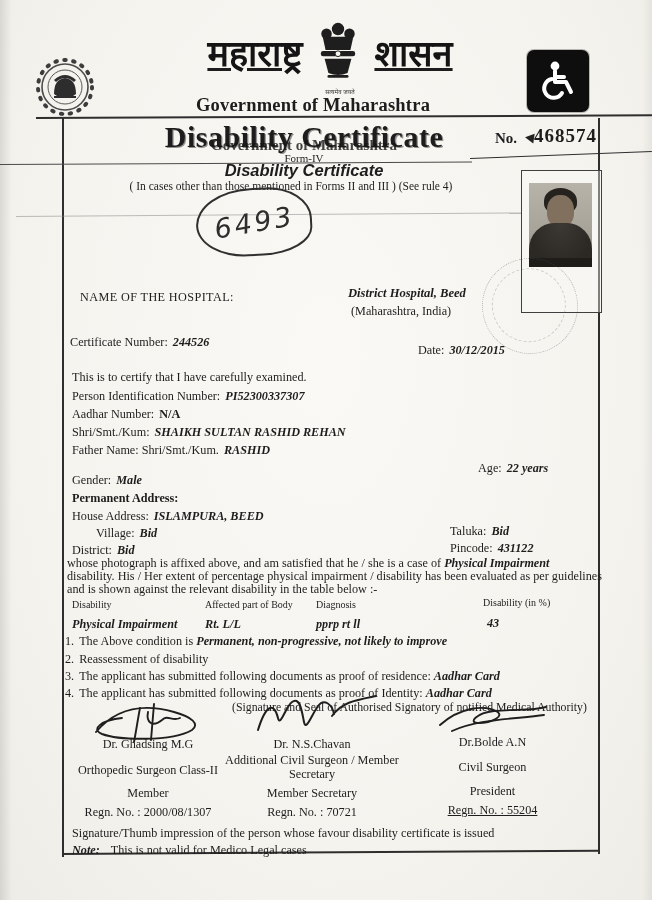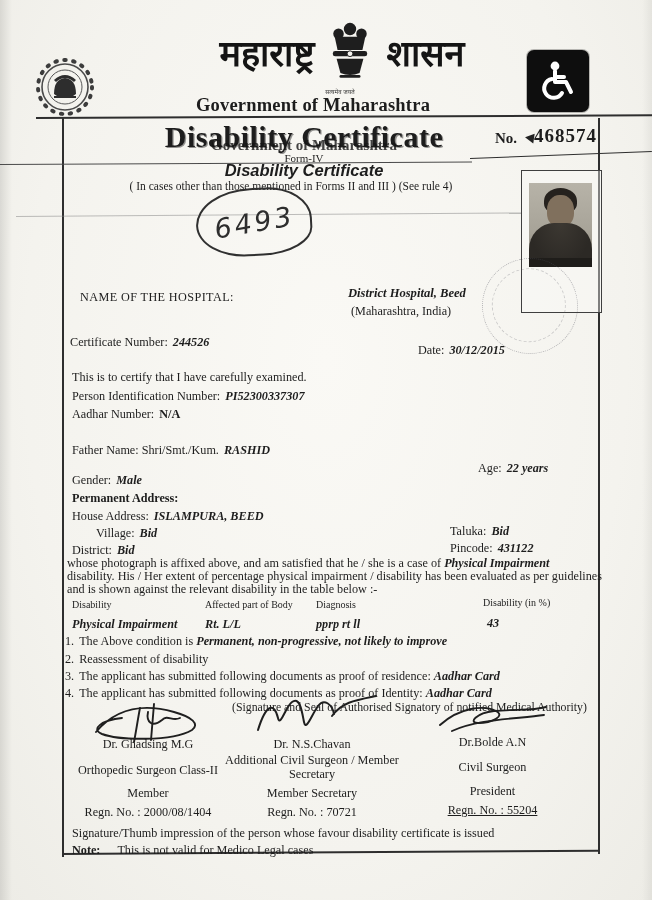--- a/index.html
+++ b/index.html
@@ -13,21 +13,21 @@
     color:#1d1d1d;
   }
   .abs{position:absolute;}
   .b{font-weight:bold;}
   .bi{font-weight:bold;font-style:italic;}
   .line{font-size:12.2px;white-space:nowrap;}
   .lbl{margin-right:5px;}
   .hline{position:absolute;background:#2e2e2e;height:1.5px;transform-origin:left center;}
   .vline{position:absolute;background:#2e2e2e;width:1.5px;}
   
-  .header-row{left:156px;top:20px;width:372px;display:flex;justify-content:center;align-items:center;gap:14px;}
+  .header-row{left:144px;top:20px;width:372px;display:flex;justify-content:center;align-items:center;gap:14px;text-decoration:underline;}
   .deva{font-family:"DejaVu Sans",sans-serif;font-weight:bold;font-size:36px;color:#141414;}
   .motto{left:305px;top:88px;width:70px;text-align:center;font-size:6px;color:#333;font-family:"DejaVu Sans",sans-serif;}
   .govline{left:118px;top:95px;width:390px;text-align:center;font-size:18.5px;font-weight:bold;letter-spacing:.2px;}
   
   .title-wrap{left:88px;top:120px;width:432px;text-align:center;}
   .title-main{font-size:30px;font-weight:bold;letter-spacing:.5px;text-shadow:1.3px 1px 0 rgba(25,25,25,.45);}
   .title-ghost{position:absolute;left:50%;top:17px;transform:translateX(-50%);font-size:15px;font-weight:bold;color:rgba(20,20,20,.8);white-space:nowrap;}
   .form-iv{left:88px;top:152px;width:432px;text-align:center;font-size:11px;}
   .subtitle{left:88px;top:161px;width:432px;text-align:center;font-size:16.5px;font-weight:bold;font-style:italic;font-family:"Liberation Sans",sans-serif;}
   .rule-note{left:56px;top:180px;width:470px;text-align:center;font-size:11.5px;}
@@ -46,21 +46,21 @@
   .photo .face{position:absolute;left:18px;top:12px;width:27px;height:32px;background:#80705d;border-radius:46% 46% 42% 42%;}
   .photo .body{position:absolute;left:0px;top:40px;width:63px;height:44px;background:radial-gradient(ellipse at 50% 0%,#3c3832 0%,#2c2925 70%);border-radius:40% 40% 0 0/60% 60% 0 0;}
   .photo .cap{position:absolute;left:0;bottom:0;width:63px;height:9px;background:#1f1d1a;}
   .stamp{left:482px;top:258px;width:94px;height:94px;border-radius:50%;border:1.6px dotted rgba(80,80,92,.38);transform:rotate(-12deg);}
   .stamp-inner{position:absolute;left:9px;top:9px;width:72px;height:72px;border-radius:50%;border:1px dashed rgba(80,80,92,.25);}
   
   .access{left:527px;top:50px;width:62px;height:62px;background:#0e0e0e;border-radius:7px;display:flex;align-items:center;justify-content:center;box-shadow:0 0 0 1px rgba(0,0,0,.25);}
   
   .sigcell{text-align:center;font-size:12.2px;}
   .regn{font-size:12.2px;}
-  .note-label{font-weight:bold;margin-right:17px;}
+  .note-label{font-weight:bold;margin-right:11px;font-style:italic;}
   .tbl-h{font-size:10px;}
 </style>
 </head>
 <body>
 
 <div class="page">
 
   <div class="abs" style="left:32px;top:52px;">
     <svg width="66" height="70" viewBox="0 0 66 70">
       <circle cx="33" cy="35" r="27" fill="none" stroke="#3c3c3c" stroke-width="4" stroke-dasharray="1.5 7.5" stroke-linecap="round"></circle>
@@ -149,20 +149,23 @@
     <span class="lbl">Date:</span><span class="bi">30/12/2015</span>
   </div>
 
   <div class="abs line" style="left:72px;top:370px;">This is to certify that I have carefully examined.</div>
   <div class="abs line" style="left:72px;top:389px;">
     <span class="lbl">Person Identification Number:</span><span class="bi">PI52300337307</span>
   </div>
   <div class="abs line" style="left:72px;top:407px;">
     <span class="lbl">Aadhar Number:</span><span class="b">N/A</span>
   </div>
+  <div class="abs line" style="left:72px;top:425px;">
+    <span class="lbl">Shri/Smt./Kum:</span><span class="bi">SHAIKH SULTAN RASHID REHAN</span>
+  </div>
   <div class="abs line" style="left:72px;top:443px;">
     <span class="lbl">Father Name: Shri/Smt./Kum.</span><span class="bi">RASHID</span>
   </div>
   <div class="abs line" style="left:478px;top:461px;">
     <span class="lbl">Age:</span><span class="bi">22 years</span>
   </div>
   <div class="abs line" style="left:72px;top:473px;">
     <span class="lbl">Gender:</span><span class="bi">Male</span>
   </div>
 
@@ -236,21 +239,21 @@
       <g fill="none" stroke="#1f1f1f" stroke-width="1.9" stroke-linecap="round">
         <path d="M8 22 C 28 4, 52 2, 64 8 C 74 13, 60 20, 46 20 C 36 20, 44 10, 62 8 C 84 6, 100 8, 114 4"></path>
         <path d="M20 28 C 46 16, 84 16, 112 12"></path>
       </g>
     </svg>
   </div>
 
   <div class="abs sigcell" style="left:58px;top:737px;width:180px;">Dr. Ghadsing M.G</div>
   <div class="abs sigcell" style="left:58px;top:763px;width:180px;">Orthopedic Surgeon Class-II</div>
   <div class="abs sigcell" style="left:58px;top:786px;width:180px;">Member</div>
-  <div class="abs sigcell regn" style="left:58px;top:805px;width:180px;">Regn. No. : 2000/08/1404</div>
+  <div class="abs sigcell regn" style="left:58px;top:805px;width:180px;">Regn. No. : 2000/08/1307</div>
 
   <div class="abs sigcell" style="left:222px;top:737px;width:180px;">Dr. N.S.Chavan</div>
   <div class="abs sigcell" style="left:217px;top:753px;width:190px;line-height:14px;">Additional Civil Surgeon / Member Secretary</div>
   <div class="abs sigcell" style="left:222px;top:786px;width:180px;">Member Secretary</div>
   <div class="abs sigcell regn" style="left:222px;top:805px;width:180px;">Regn. No. : 70721</div>
 
   <div class="abs sigcell" style="left:415px;top:735px;width:155px;">Dr.Bolde A.N</div>
   <div class="abs sigcell" style="left:415px;top:760px;width:155px;">Civil Surgeon</div>
   <div class="abs sigcell" style="left:415px;top:784px;width:155px;">President</div>
   <div class="abs sigcell regn" style="left:410px;top:803px;width:165px;text-decoration:underline;">Regn. No. : 55204</div>

